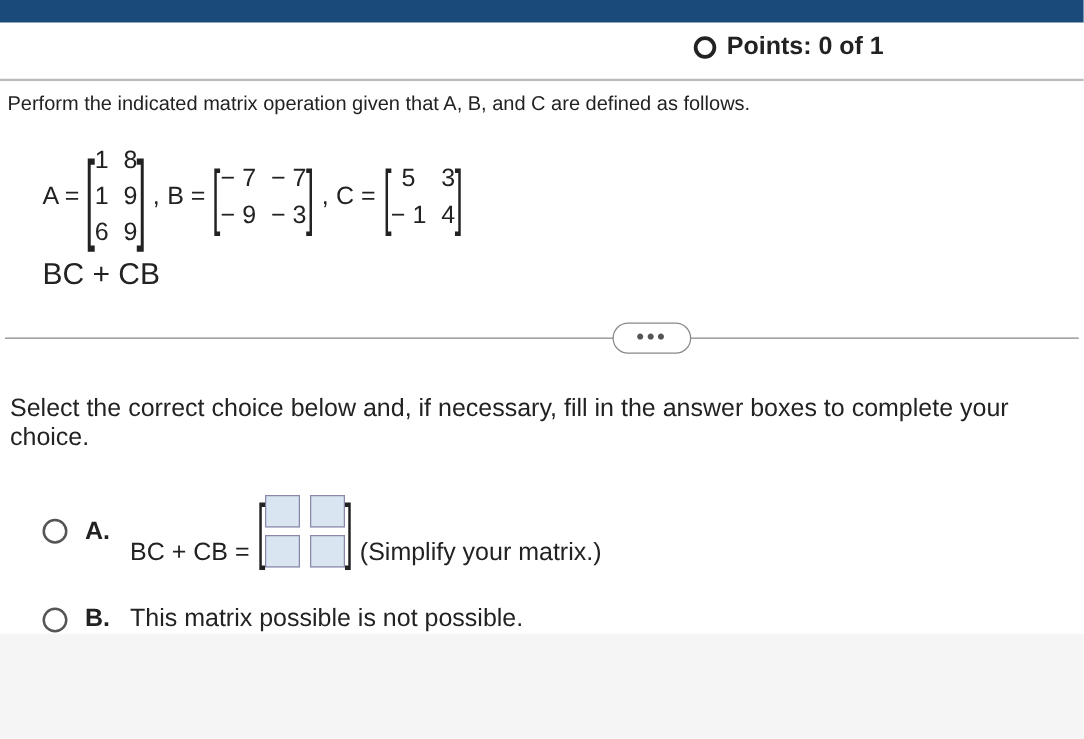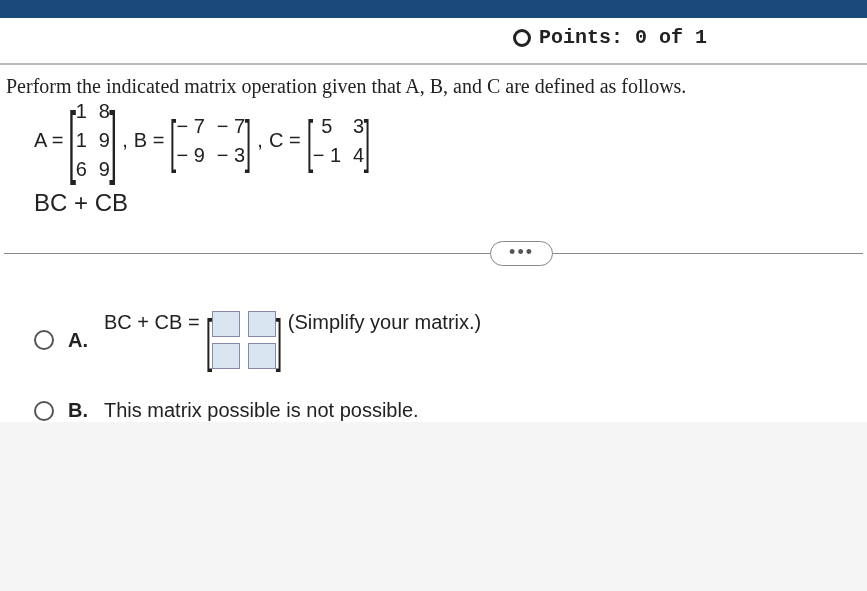--- a/index.html
+++ b/index.html
@@ -10,21 +10,20 @@
       height: 591px;
       position: relative;
       font-size: 19px;
       color: #222;
     }
     .topbar {
       background: #fff;
       border-top: 18px solid #1a4a7a;
       padding: 8px 20px 14px 20px;
       border-bottom: 2px solid #bbb;
-      font-family: Liberation Mono, monospace;
     }
     .points-row {
       display: flex;
       justify-content: flex-end;
       align-items: center;
       gap: 8px;
       font-weight: bold;
       font-size: 20px;
       padding-right: 140px;
     }
@@ -32,24 +31,23 @@
       width: 18px; height: 18px;
       border: 3px solid #222;
       border-radius: 50%;
       display: inline-block;
     }
     .content {
       background: #fff;
       padding: 10px 4px 0 4px;
     }
     .q-text {
-      font-size: 20px;
-      margin-bottom: 2px;
+      font-size: 16px;
+      margin-bottom: 24px;
       padding-left: 2px;
-      font-family: Liberation Serif, serif;
     }
     .matrices-row {
       display: flex;
       align-items: center;
       gap: 6px;
       padding-left: 30px;
       font-size: 20px;
       margin-top: 2px;
     }
     .mat-wrap {
@@ -127,21 +125,21 @@
       border-radius: 50%;
       flex-shrink: 0;
       cursor: pointer;
     }
     .choice-label {
       font-weight: bold;
       min-width: 22px;
     }
     .answer-mat-row {
       display: flex;
-      align-items: flex-start;
+      align-items: flex-end;
       gap: 6px;
     }
     .input-cell {
       width: 28px;
       height: 26px;
       background: #d9e6f2;
       border: 1px solid #88a;
       display: inline-block;
     }
     .input-grid {
@@ -209,20 +207,21 @@
     </span>
   </div>
 
   <div class="op-row">BC + CB</div>
 
   <div class="divider-row">
     <hr class="hline">
     <div class="ellipsis-pill">•••</div>
   </div>
 
+  <div class="instruction">Select the correct choice below and, if necessary, fill in the answer boxes to complete your choice.</div>
 
   <div class="choices">
     <div class="choice">
       <span class="radio"></span>
       <span class="choice-label">A.</span>
       <span class="answer-mat-row">
         <span>BC + CB =</span>
         <span class="mat-wrap">
           <span class="bracket-sm">[</span>
           <span class="input-grid">

